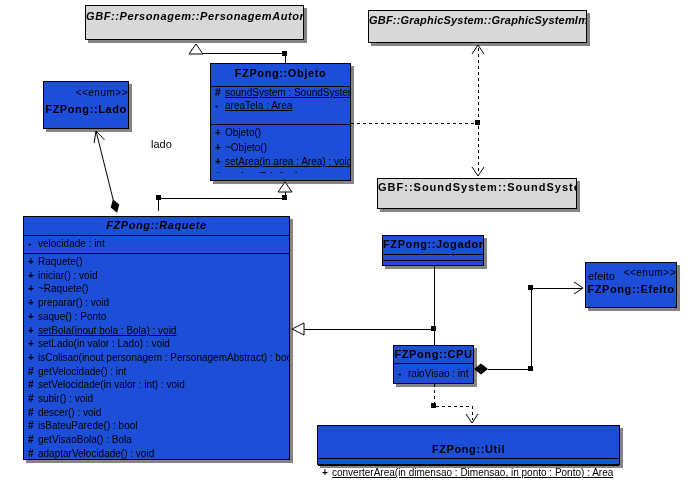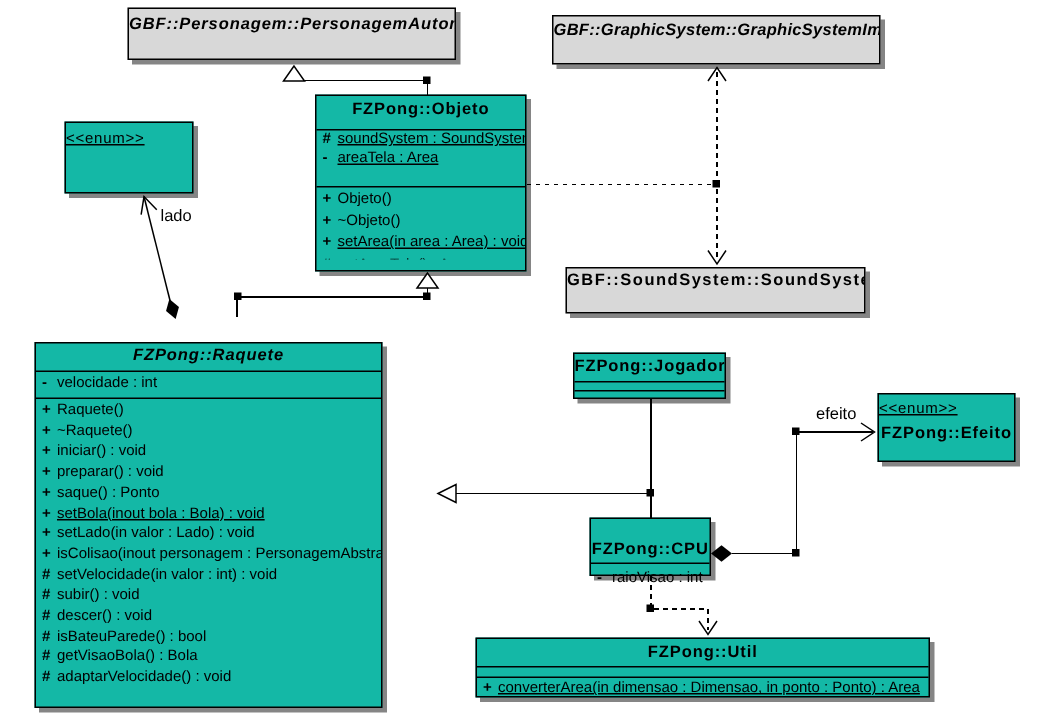--- a/index.html
+++ b/index.html
@@ -1,31 +1,31 @@
 <!DOCTYPE html>
 <html><head>
 <meta charset="utf-8">
 <style>
   html,body{margin:0;padding:0;background:#fff;}
   #canvas{position:relative;width:692px;height:482px;background:#ffffff;overflow:hidden;
           font-family:"Liberation Sans",sans-serif;}
   svg.wires{position:absolute;left:0;top:0;z-index:3;}
-  .cls{position:absolute;box-sizing:border-box;border:1px solid #000;background:#14b8a6;
+  .cls{position:absolute;box-sizing:border-box;border:1px solid #000;background:#1d4ed8;
        box-shadow:3px 3px 0 #858585;z-index:2;}
   .cls.ext{background:#d8d8d8;}
   .ct{font-weight:bold;font-size:11px;text-align:center;letter-spacing:0.6px;color:#000;
       white-space:nowrap;overflow:hidden;}
   .ct.it{font-style:italic;}
-  .stereo{font-size:10px;text-align:left;color:#000;letter-spacing:0.5px;text-decoration:underline;}
+  .stereo{font-size:10px;text-align:right;color:#000;letter-spacing:0.5px;}
   .comp{border-top:1px solid #000;box-sizing:border-box;overflow:hidden;}
   .row{white-space:nowrap;padding-left:4px;font-size:10px;color:#000;}
   .m{display:inline-block;width:10px;font-weight:bold;}
   .t.static{text-decoration:underline;}
   .t.abs{}
-  .edge-label{position:absolute;font-size:11px;color:#000;z-index:4;white-space:nowrap;}
+  .edge-label{position:absolute;font-size:11px;color:#000;z-index:4;white-space:nowrap;margin-left:44px;}
 </style>
 </head>
 <body>
 
 <div id="canvas">
 
   <svg class="wires" width="692" height="482" viewBox="0 0 692 482">
 
     <g>
       <path d="M197,53.5 H285 V63" stroke="#000" fill="none" shape-rendering="crispEdges"></path>
@@ -100,36 +100,38 @@
     <div class="comp" style="height:49px;padding-top:1px">
       <div class="row" style="line-height:14.5px"><span class="m">+</span><span class="t">Objeto()</span></div>
       <div class="row" style="line-height:14.5px"><span class="m">+</span><span class="t">~Objeto()</span></div>
       <div class="row" style="line-height:14.5px"><span class="m">+</span><span class="t static">setArea(in area : Area) : void</span></div>
       <div class="row" style="line-height:14.5px"><span class="m">#</span><span class="t">getAreaTela() : Area</span></div>
     </div>
   </div>
 
   <div class="cls" style="left:43px;top:81px;width:86px;height:48px">
     <div class="stereo" style="padding-top:5px">&lt;&lt;enum&gt;&gt;</div>
+    <div class="ct" style="padding-top:5px">FZPong::Lado</div>
   </div>
 
-  <div class="cls" style="left:23px;top:228px;width:232px;height:244px">
+  <div class="cls" style="left:23px;top:216px;width:267px;height:244px">
     <div class="ct it" style="height:16px;padding-top:2px">FZPong::Raquete</div>
     <div class="comp" style="height:18px">
       <div class="row" style="line-height:16px"><span class="m">-</span><span class="t">velocidade : int</span></div>
     </div>
     <div class="comp" style="height:207px;padding-top:1px">
       <div class="row" style="line-height:13.7px"><span class="m">+</span><span class="t">Raquete()</span></div>
+      <div class="row" style="line-height:13.7px"><span class="m">+</span><span class="t">iniciar() : void</span></div>
       <div class="row" style="line-height:13.7px"><span class="m">+</span><span class="t">~Raquete()</span></div>
-      <div class="row" style="line-height:13.7px"><span class="m">+</span><span class="t">iniciar() : void</span></div>
       <div class="row" style="line-height:13.7px"><span class="m">+</span><span class="t">preparar() : void</span></div>
       <div class="row" style="line-height:13.7px"><span class="m">+</span><span class="t abs">saque() : Ponto</span></div>
       <div class="row" style="line-height:13.7px"><span class="m">+</span><span class="t static">setBola(inout bola : Bola) : void</span></div>
       <div class="row" style="line-height:13.7px"><span class="m">+</span><span class="t">setLado(in valor : Lado) : void</span></div>
       <div class="row" style="line-height:13.7px"><span class="m">+</span><span class="t">isColisao(inout personagem : PersonagemAbstract) : bool</span></div>
+      <div class="row" style="line-height:13.7px"><span class="m">#</span><span class="t">getVelocidade() : int</span></div>
       <div class="row" style="line-height:13.7px"><span class="m">#</span><span class="t">setVelocidade(in valor : int) : void</span></div>
       <div class="row" style="line-height:13.7px"><span class="m">#</span><span class="t">subir() : void</span></div>
       <div class="row" style="line-height:13.7px"><span class="m">#</span><span class="t">descer() : void</span></div>
       <div class="row" style="line-height:13.7px"><span class="m">#</span><span class="t">isBateuParede() : bool</span></div>
       <div class="row" style="line-height:13.7px"><span class="m">#</span><span class="t">getVisaoBola() : Bola</span></div>
       <div class="row" style="line-height:13.7px"><span class="m">#</span><span class="t">adaptarVelocidade() : void</span></div>
     </div>
   </div>
 
   <div class="cls" style="left:382px;top:235px;width:102px;height:31px">
@@ -137,27 +139,27 @@
     <div class="comp" style="height:6px"></div>
     <div class="comp" style="height:5px"></div>
   </div>
 
   <div class="cls" style="left:585px;top:262px;width:92px;height:46px">
     <div class="stereo" style="padding-top:4px">&lt;&lt;enum&gt;&gt;</div>
     <div class="ct" style="padding-top:5px">FZPong::Efeito</div>
   </div>
 
   <div class="cls" style="left:393px;top:345px;width:81px;height:39px">
-    <div class="ct" style="height:15px;padding-top:14px">FZPong::CPU</div>
+    <div class="ct" style="height:15px;padding-top:2px">FZPong::CPU</div>
     <div class="comp" style="height:21px">
       <div class="row" style="line-height:19px"><span class="m">-</span><span class="t">raioVisao : int</span></div>
     </div>
   </div>
 
   <div class="cls" style="left:317px;top:425px;width:303px;height:40px">
-    <div class="ct" style="height:15px;padding-top:3px">FZPong::Util</div>
+    <div class="ct" style="height:15px;padding-top:17px">FZPong::Util</div>
     <div class="comp" style="height:7px"></div>
     <div class="comp" style="height:15px">
       <div class="row" style="line-height:13px"><span class="m">+</span><span class="t static">converterArea(in dimensao : Dimensao, in ponto : Ponto) : Area</span></div>
     </div>
   </div>
 
 </div>
 
 </body></html>

